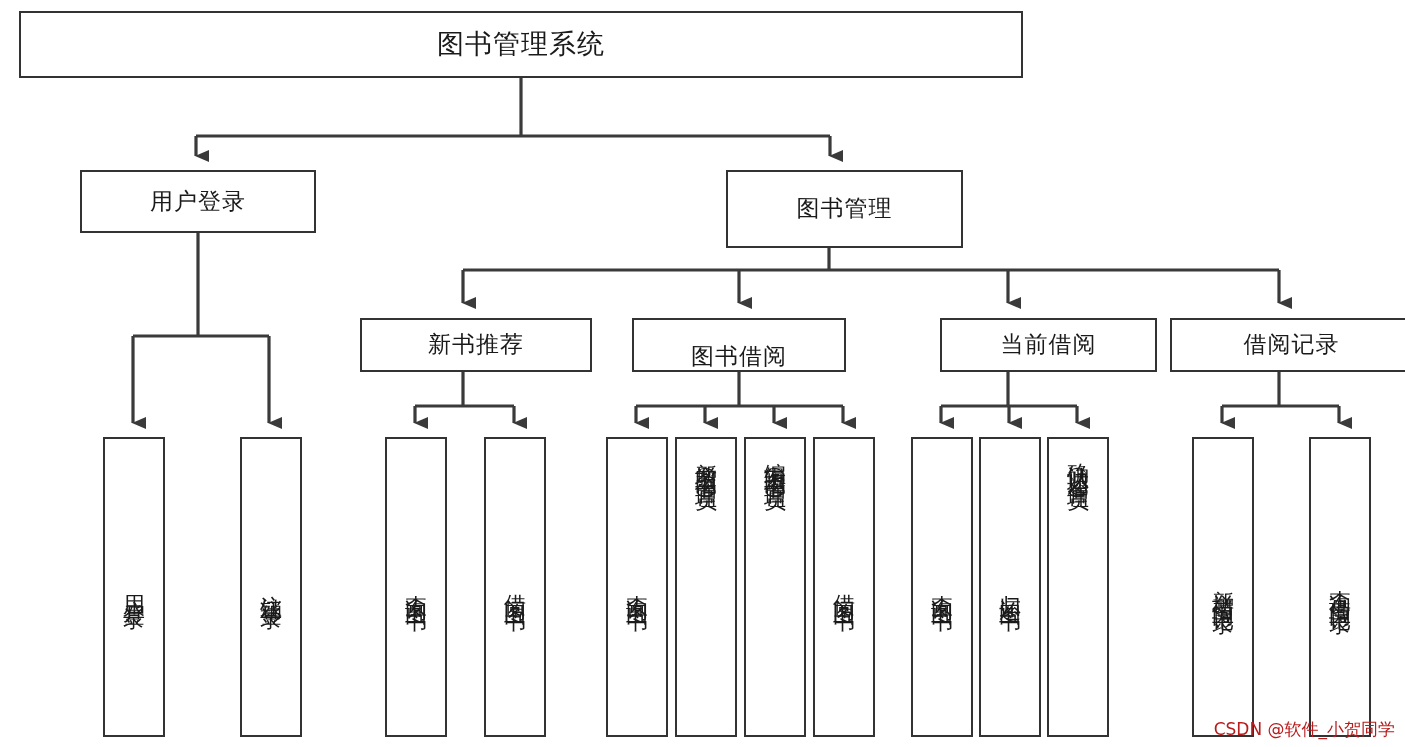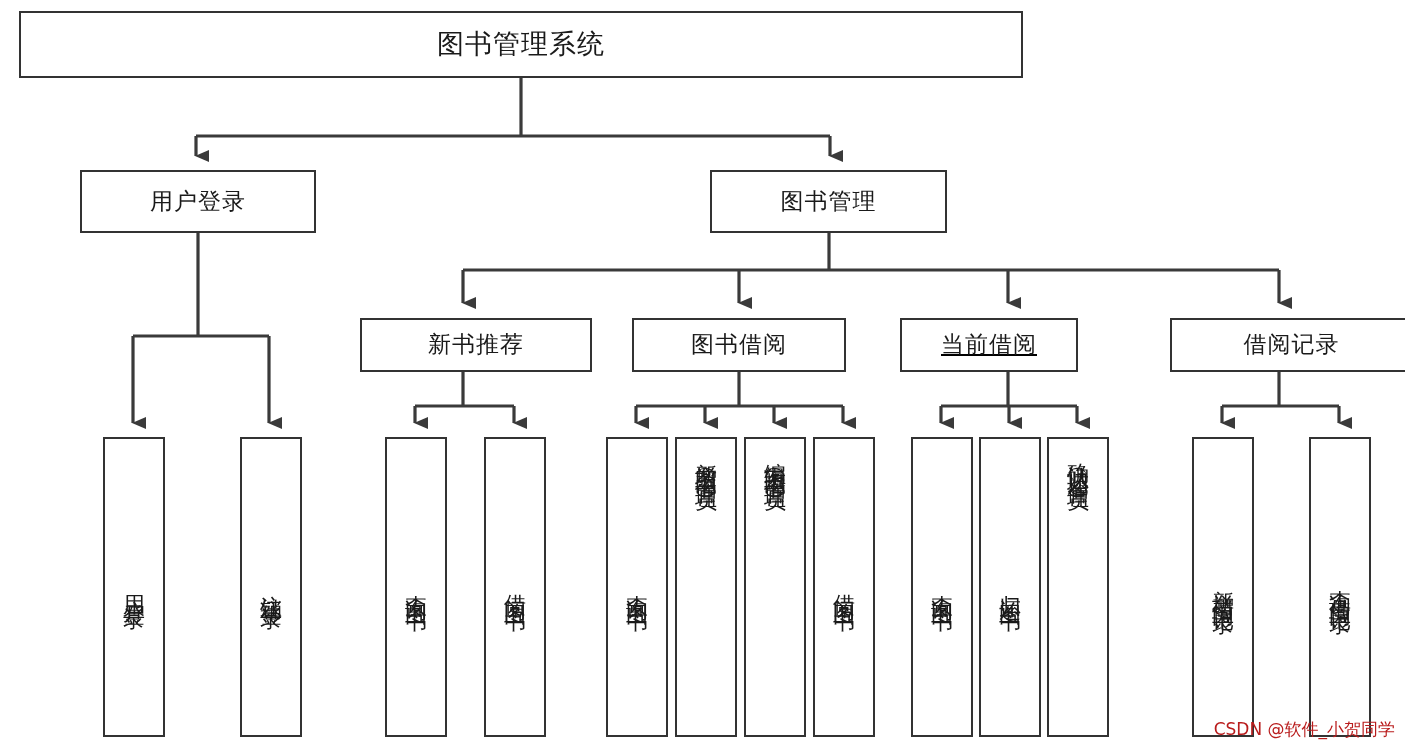--- a/index.html
+++ b/index.html
@@ -132,31 +132,31 @@
     </g>
   </svg>
 
   <div class="node root" style="left:19px; top:11px; width:1004px; height:67px;">
     <span class="label">图书管理系统</span>
   </div>
 
   <div class="node lvl2" style="left:80px; top:170px; width:236px; height:63px;">
     <span class="label">用户登录</span>
   </div>
-  <div class="node lvl2" style="left:710px; top:170px; width:237px; height:63px;">
+  <div class="node lvl2" style="left:726px; top:170px; width:237px; height:78px;">
     <span class="label">图书管理</span>
   </div>
 
   <div class="node lvl3" style="left:360px; top:318px; width:232px; height:54px;">
     <span class="label">新书推荐</span>
   </div>
-  <div class="node lvl3" style="left:632px; top:318px; width:214px; height:54px;">
+  <div class="node lvl3" style="left:632px; top:318px; width:214px; height:54px;align-items:flex-end;">
     <span class="label">图书借阅</span>
   </div>
-  <div class="node lvl3" style="left:900px; top:318px; width:178px; height:54px;text-decoration:underline;">
+  <div class="node lvl3" style="left:940px; top:318px; width:217px; height:54px;">
     <span class="label">当前借阅</span>
   </div>
   <div class="node lvl3" style="left:1170px; top:318px; width:243px; height:54px;">
     <span class="label">借阅记录</span>
   </div>
 
   <div class="node leaf center" style="left:103px; top:437px; width:62px; height:300px;">
     <span class="label">用户登录</span>
   </div>
   <div class="node leaf center" style="left:240px; top:437px; width:62px; height:300px;">

